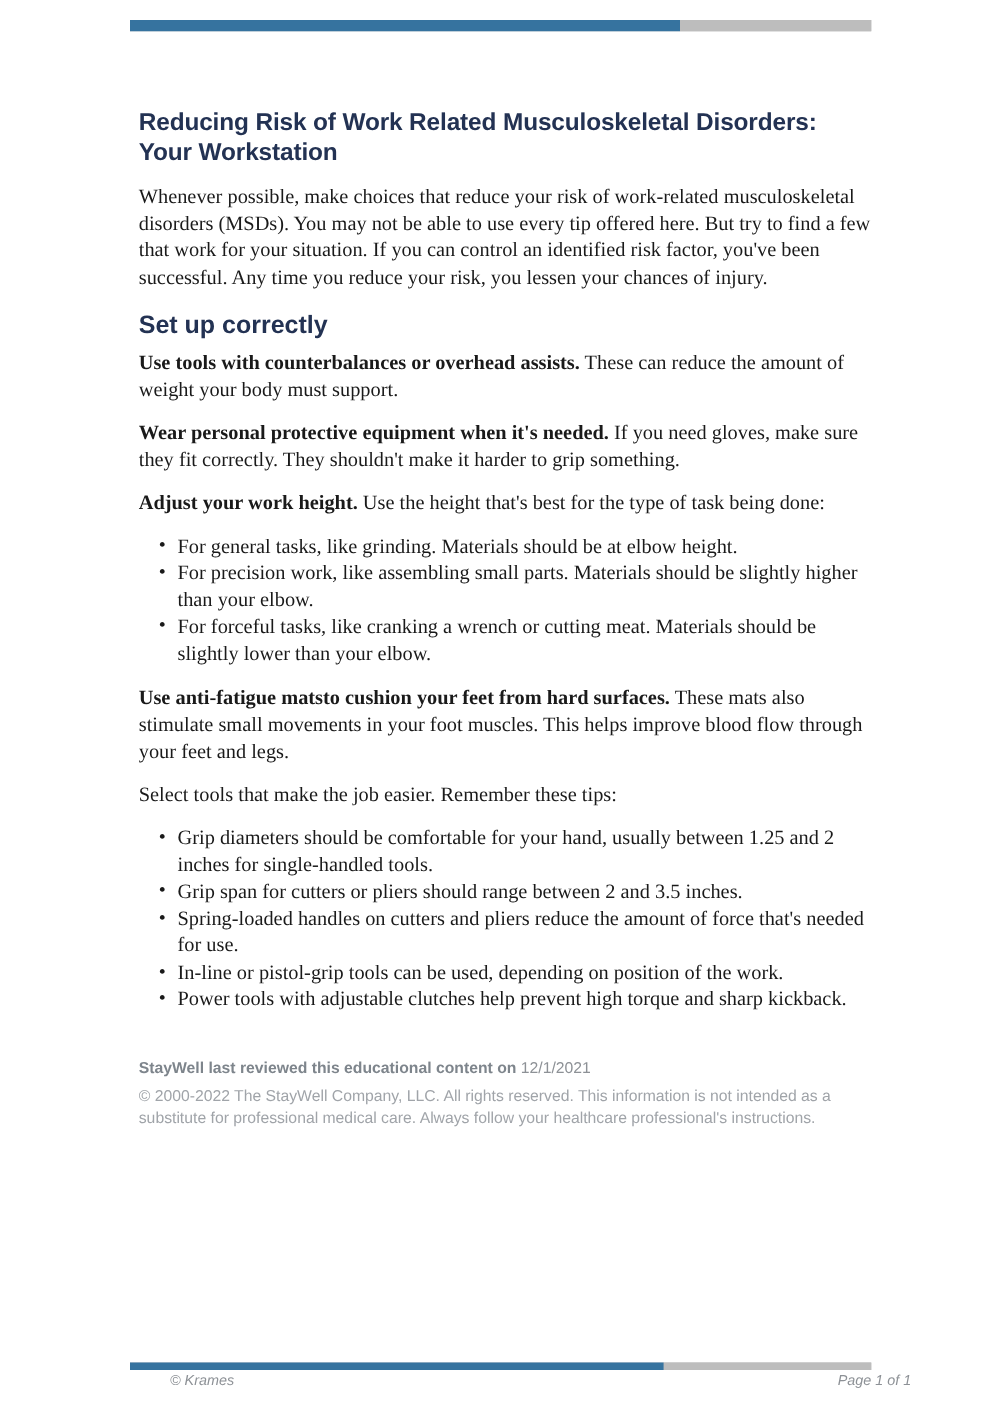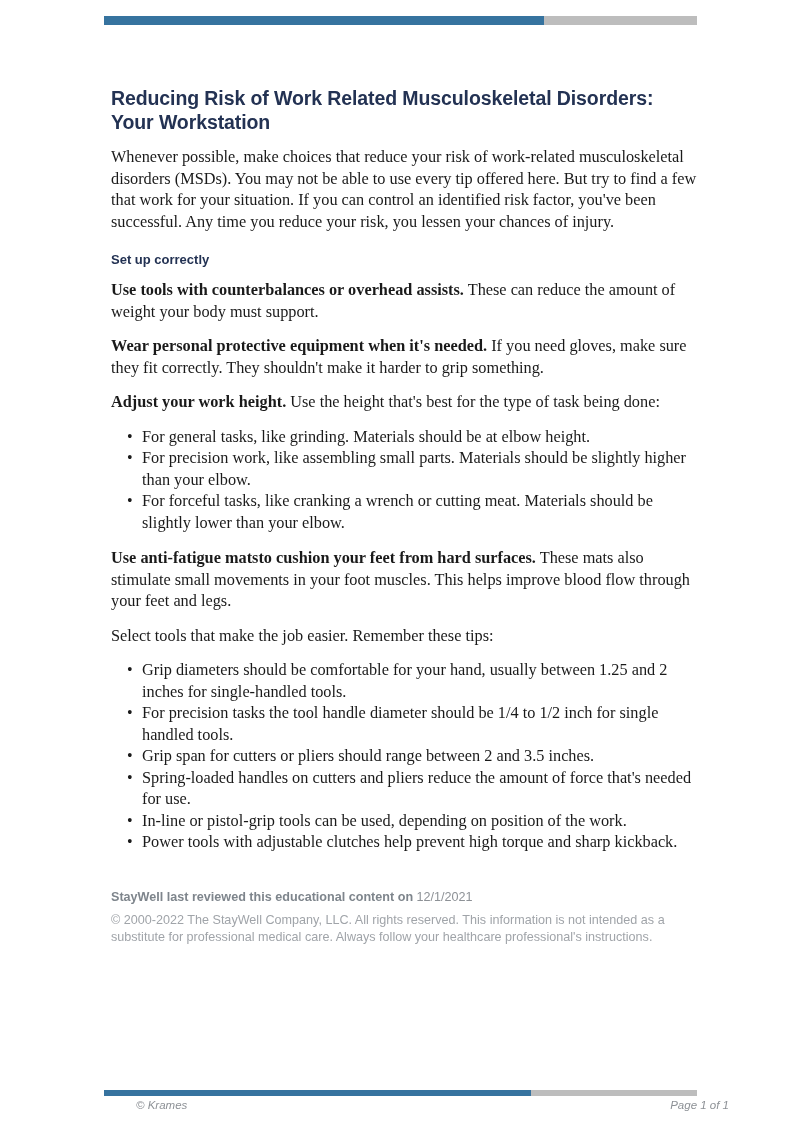--- a/index.html
+++ b/index.html
@@ -56,21 +56,21 @@
     font-size: 19.5px;
     line-height: 24px;
     font-weight: bold;
     color: #233253;
     margin: 0 0 12px 0;
     letter-spacing: -0.1px;
   }
 
   h2.section-heading {
     font-family: "Liberation Sans", sans-serif;
-    font-size: 13px;
+    font-size: 20px;
     line-height: 20px;
     font-weight: bold;
     color: #233253;
     margin: 18px 0 9px 0;
   }
   h2.section-heading.spaced-top {
     margin-top: 40px;
   }
 
   p.body-text {
@@ -214,21 +214,20 @@
 
     <p class="body-text">
       <span class="lead">Use anti-fatigue matsto cushion your feet from hard surfaces.</span><span> These mats also stimulate small movements in your foot muscles. This helps improve blood flow through your feet and legs.</span>
     </p>
 
 
     <p class="body-text">Select tools that make the job easier. Remember these tips:</p>
 
     <ul class="bullets">
       <li>Grip diameters should be comfortable for your hand, usually between 1.25 and 2 inches for single-handled tools.</li>
-      <li>For precision tasks the tool handle diameter should be 1/4 to 1/2 inch for single handled tools.</li>
       <li>Grip span for cutters or pliers should range between 2 and 3.5 inches.</li>
       <li>Spring-loaded handles on cutters and pliers reduce the amount of force that's needed for use.</li>
       <li>In-line or pistol-grip tools can be used, depending on position of the work.</li>
       <li>Power tools with adjustable clutches help prevent high torque and sharp kickback.</li>
     </ul>
 
     <div class="attribution">
       <p class="reviewed">
         <span class="reviewed-label">StayWell last reviewed this educational content on</span>
         <span>12/1/2021</span>

